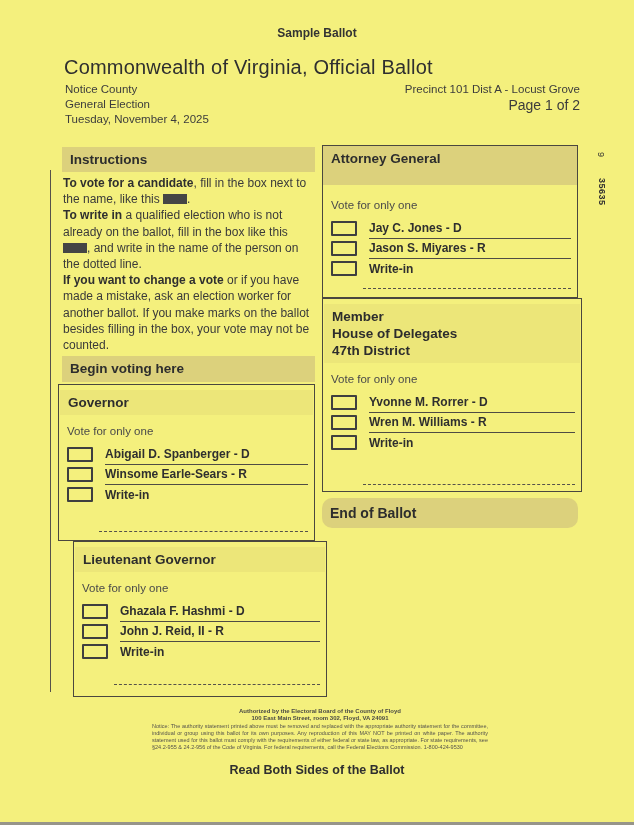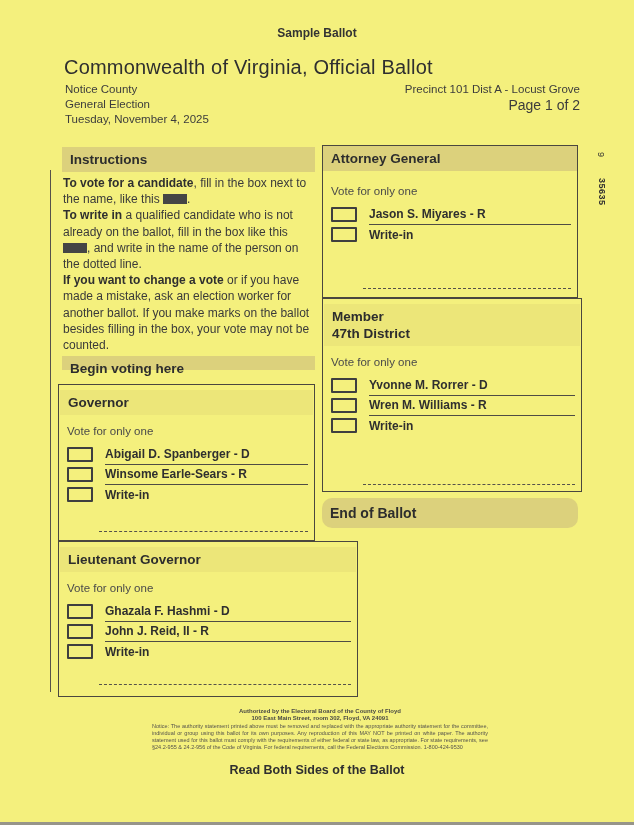--- a/index.html
+++ b/index.html
@@ -31,32 +31,32 @@
   .cand-name{font-weight:bold;font-size:12px;color:#2f2f2f;}
   .writein-line{position:absolute;left:40px;right:6px;border-top:1.6px dashed #55524a;}
 
   
   .instr-band{position:absolute;left:62px;top:147px;width:253px;height:25px;}
   .instr-body{position:absolute;left:63px;top:175px;width:252px;font-size:12px;
         line-height:16.2px;color:#3a3a3a;}
   .instr-body b{color:#2f2f2f;}
   .fillbox{display:inline-block;width:24px;height:10px;background:#454545;vertical-align:-1px;}
 
-  .begin-band{position:absolute;left:62px;top:356px;width:253px;height:14px;}
+  .begin-band{position:absolute;left:62px;top:356px;width:253px;height:26px;}
 
   
   .contest{position:absolute;border:1.6px solid #4a473f;box-sizing:border-box;}
   .c-gov{left:58px;top:384px;width:257px;height:157px;}
-  .c-ltgov{left:58px;top:541px;width:300px;height:156px;}
+  .c-ltgov{left:73px;top:541px;width:254px;height:156px;}
   .c-ag{left:322px;top:145px;width:256px;height:153px;}
   .c-house{left:322px;top:298px;width:260px;height:194px;}
   .contest .title{font-weight:bold;font-size:13.5px;color:#2d2d2d;padding:4px 8px;margin:5px 1px 0 1px;}
   .contest .title .tline{display:block;line-height:17px;}
   .contest .vote-inst{margin:10px 0 8px 8px;}
-  .ag-band{margin:0;padding:5px 8px 5px 8px;}
+  .ag-band{margin:0;padding:5px 8px 19px 8px;}
 
   .end-band{position:absolute;left:322px;top:498px;width:256px;height:30px;
         font-size:14px;padding-top:7px;border-radius:10px;}
 
   
   .side-num{position:absolute;font-size:9px;color:#2f2f2f;transform-origin:top left;
         transform:rotate(90deg);letter-spacing:.5px;}
   .side-num-top{left:606px;top:152px;}
   .side-num-bottom{left:607px;top:178px;font-weight:bold;}
 
@@ -80,21 +80,21 @@
     <div>Tuesday, November 4, 2025</div>
   </div>
   <div class="precinct">Precinct 101 Dist A - Locust Grove</div>
   <div class="page-num">Page 1 of 2</div>
 
   <div class="colrule" style="left:50px;top:170px;height:522px;"></div>
 
   <div class="band instr-band">Instructions</div>
   <div class="instr-body">
     <b>To vote for a candidate</b><span>, fill in the box next to the name, like this </span><span class="fillbox"></span><span>.</span><br>
-    <b>To write in</b><span> a qualified candidate who is not already on the ballot, fill in the box like this </span><span class="fillbox"></span><span>, and write in the name of the person on the dotted line.</span><br>
+    <b>To write in</b><span> a qualified election who is not already on the ballot, fill in the box like this </span><span class="fillbox"></span><span>, and write in the name of the person on the dotted line.</span><br>
     <b>If you want to change a vote</b><span> or if you have made a mistake, ask an election worker for another ballot.  If you make marks on the ballot besides filling in the box, your vote may not be counted.</span>
   </div>
 
   <div class="band begin-band">Begin voting here</div>
 
   <div class="contest c-gov">
     <div class="title subtle-band">
       <span class="tline">Governor</span>
     </div>
     <div class="vote-inst">Vote for only one</div>
@@ -133,32 +133,37 @@
     <div class="writein-line" style="bottom:11px;"></div>
   </div>
 
   <div class="contest c-ag">
     <div class="band ag-band">
       <span class="tline">Attorney General</span>
     </div>
     <div class="vote-inst" style="margin-top:14px;">Vote for only one</div>
     <div class="cand-row">
       <span class="checkbox"></span>
+      <span class="cand-line"><span class="cand-name">Jay C. Jones - D</span></span>
+    </div>
+    <div class="cand-row">
+      <span class="checkbox"></span>
       <span class="cand-line"><span class="cand-name">Jason S. Miyares - R</span></span>
     </div>
     <div class="cand-row">
       <span class="checkbox"></span>
       <span class="cand-line no-line"><span class="cand-name">Write-in</span></span>
     </div>
     <div class="writein-line" style="bottom:8px;"></div>
   </div>
 
   <div class="contest c-house">
     <div class="title subtle-band">
       <span class="tline">Member</span>
+      <span class="tline">House of Delegates</span>
       <span class="tline">47th District</span>
     </div>
     <div class="vote-inst">Vote for only one</div>
     <div class="cand-row">
       <span class="checkbox"></span>
       <span class="cand-line"><span class="cand-name">Yvonne M. Rorrer - D</span></span>
     </div>
     <div class="cand-row">
       <span class="checkbox"></span>
       <span class="cand-line"><span class="cand-name">Wren M. Williams - R</span></span>

